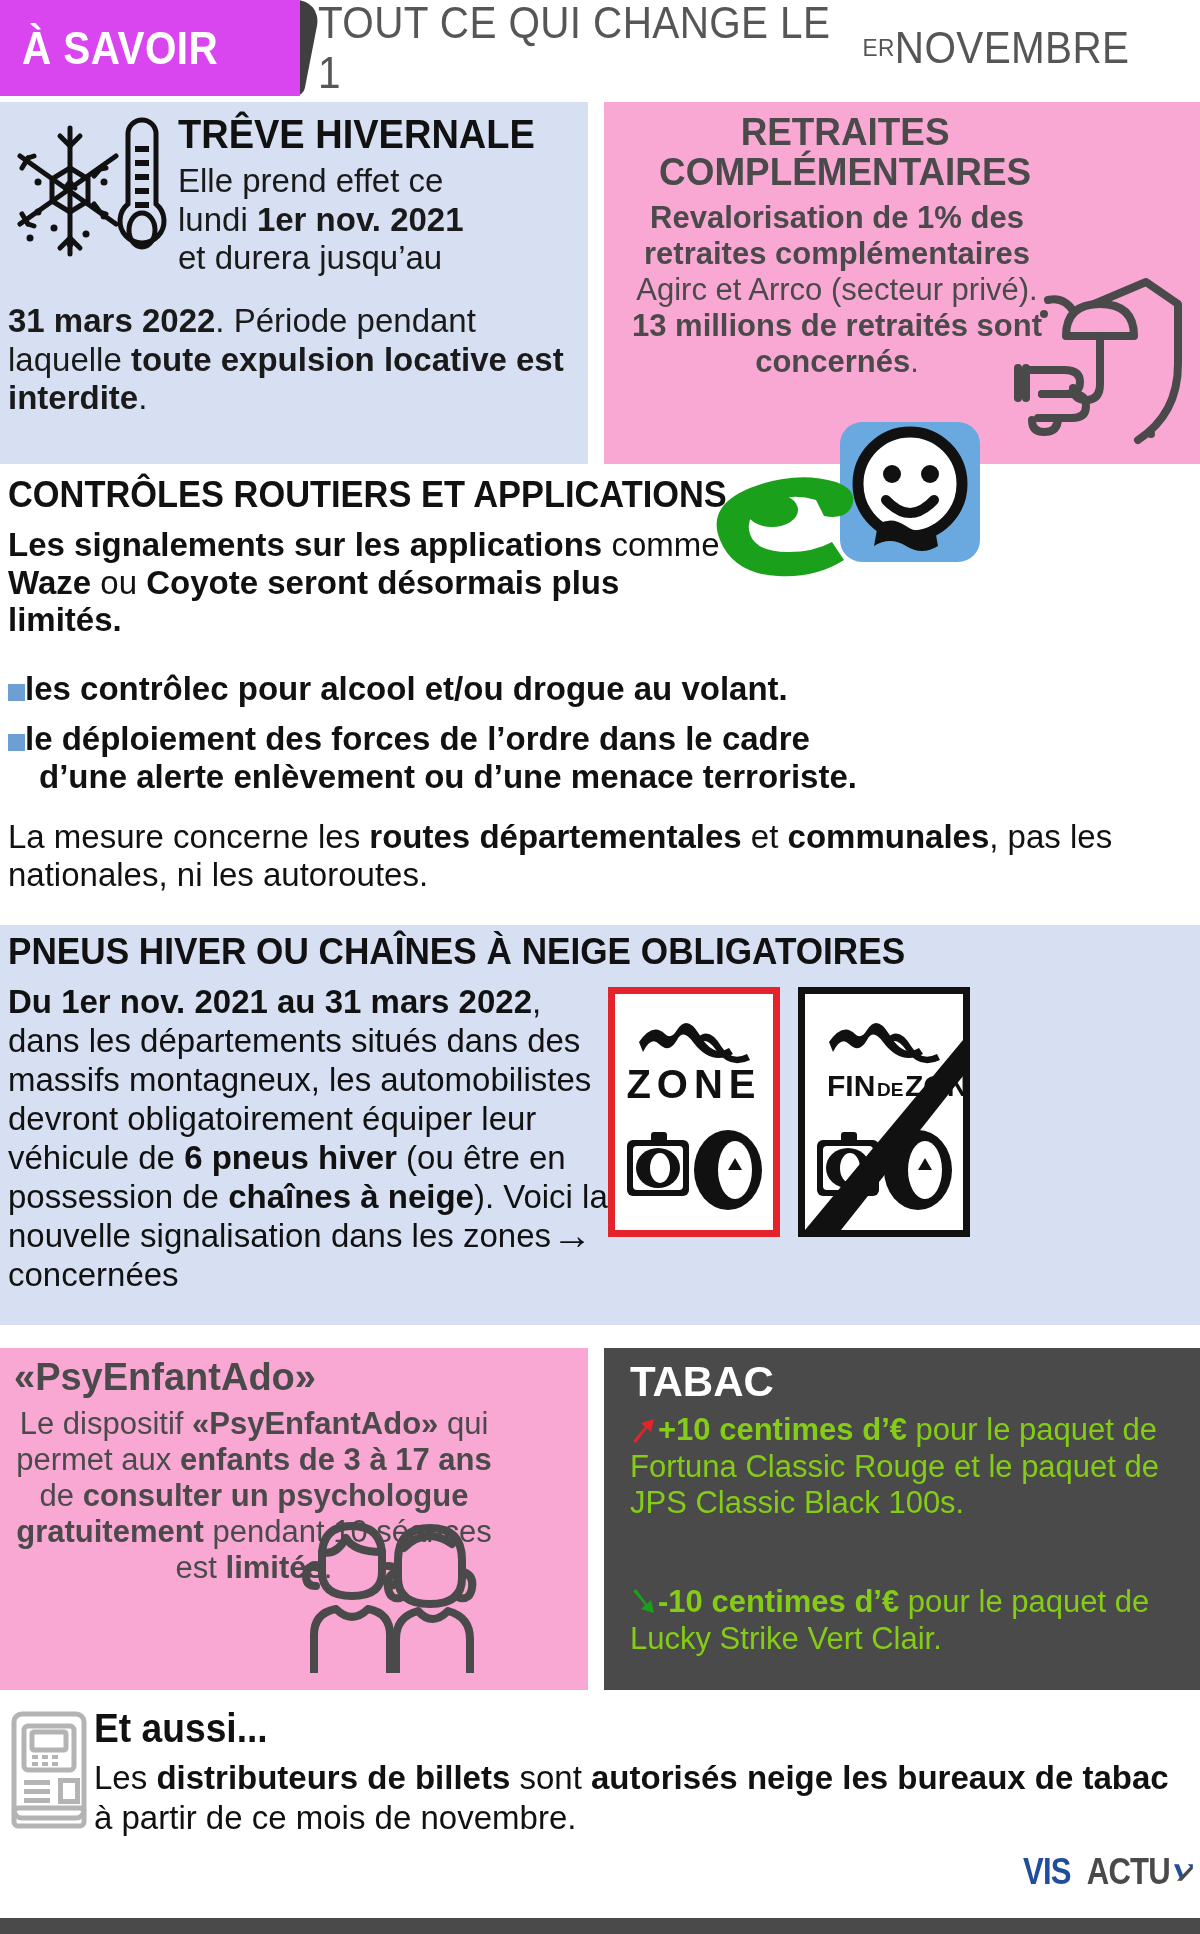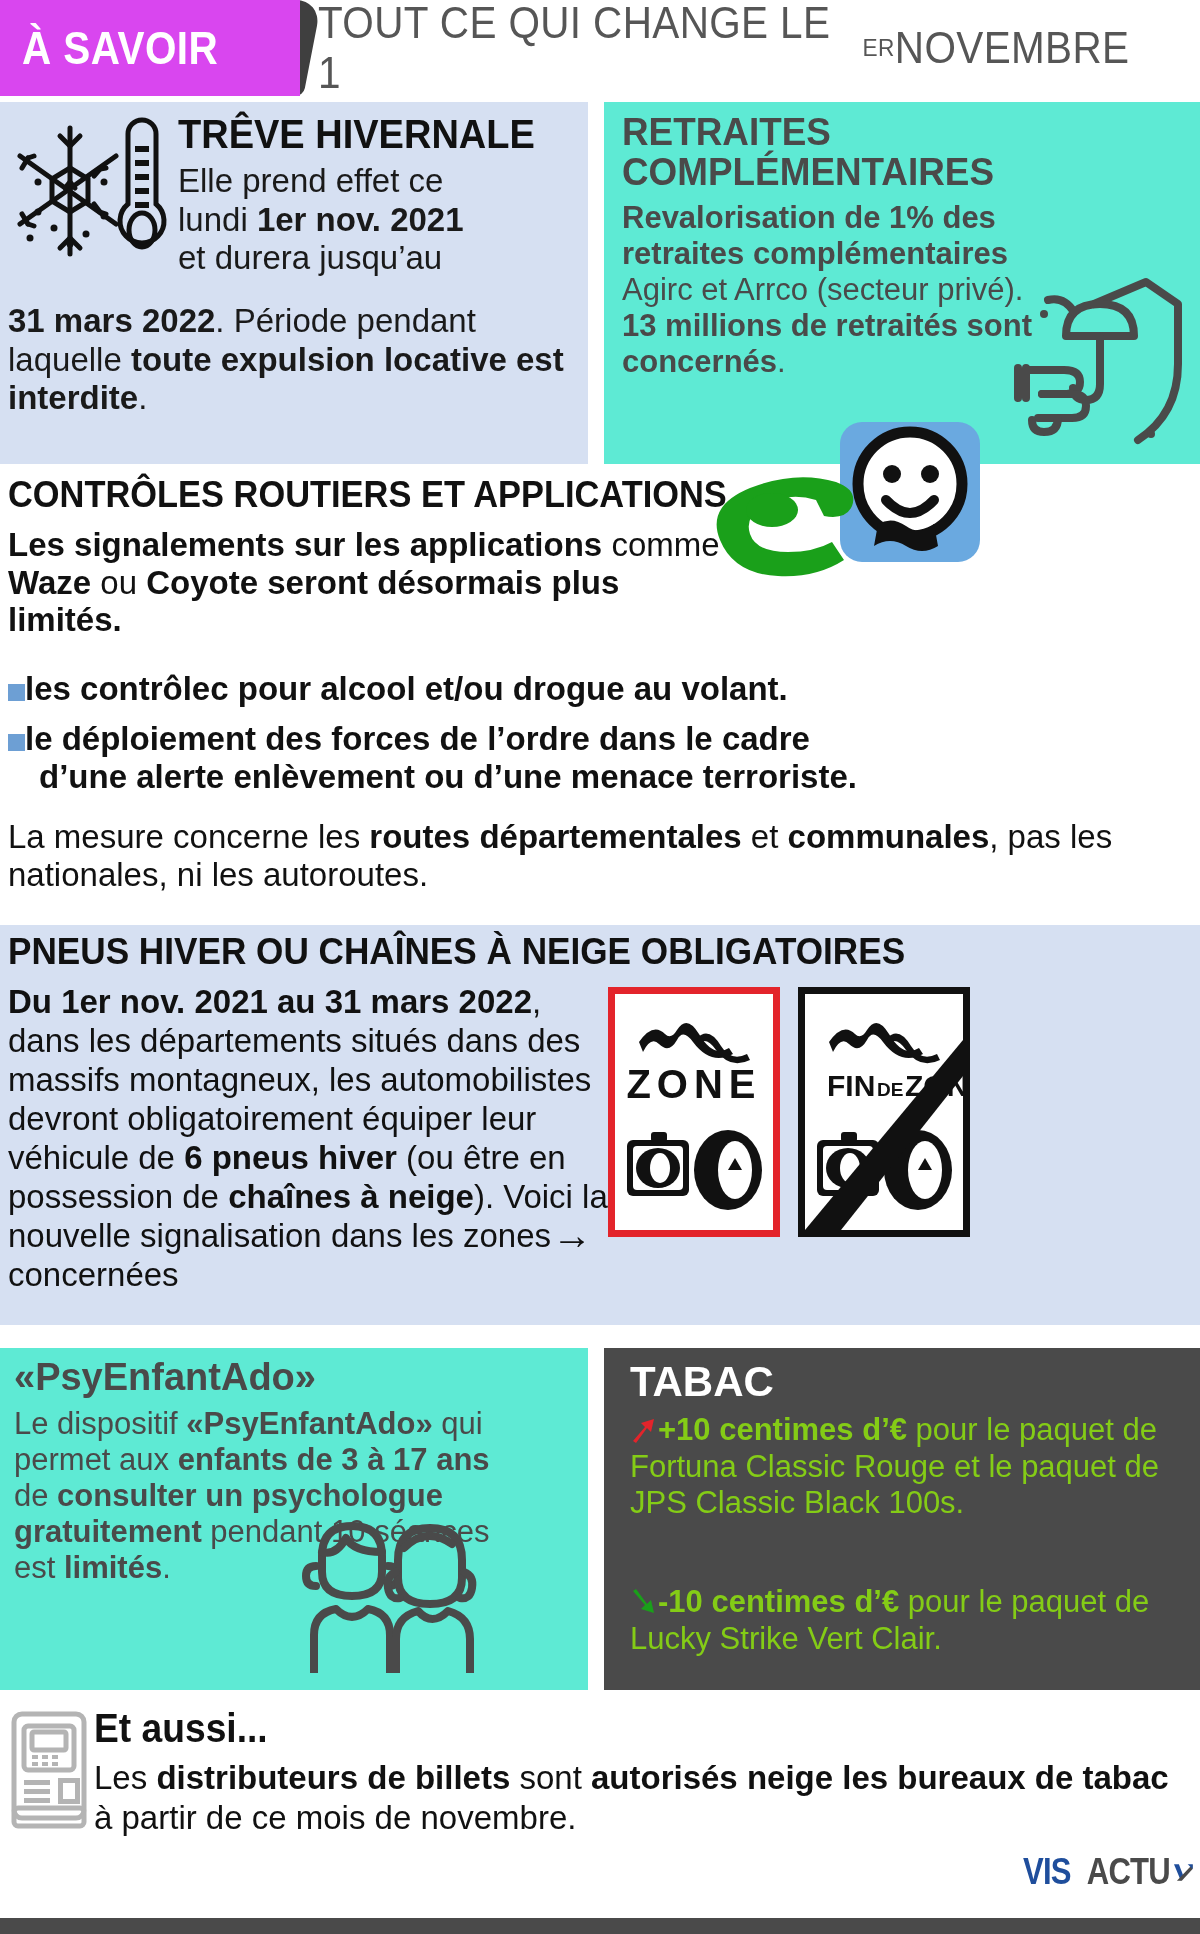--- a/index.html
+++ b/index.html
@@ -54,21 +54,21 @@
     letter-spacing:0.4px;
     transform:scaleX(0.92);
     transform-origin:left center;
     z-index:2;
   }
   .header-title sup { font-size:0.56em; vertical-align:super; }
 
   
   .panel { position:absolute; }
   .blue { background:#d6e0f2; }
-  .orange { background:#5eead4; }
+  .orange { background:#f9a8d4;text-align:center; }
   .dark { background:#4a4a4a; }
   b, strong { font-weight:bold; }
 
   
   #p-treve { left:0; top:102px; width:588px; height:362px; }
   #p-treve .t {
     position:absolute; left:178px; top:10px;
     font-size:40px; font-weight:bold; color:#111;
     transform:scaleX(0.95); transform-origin:left top;
   }

